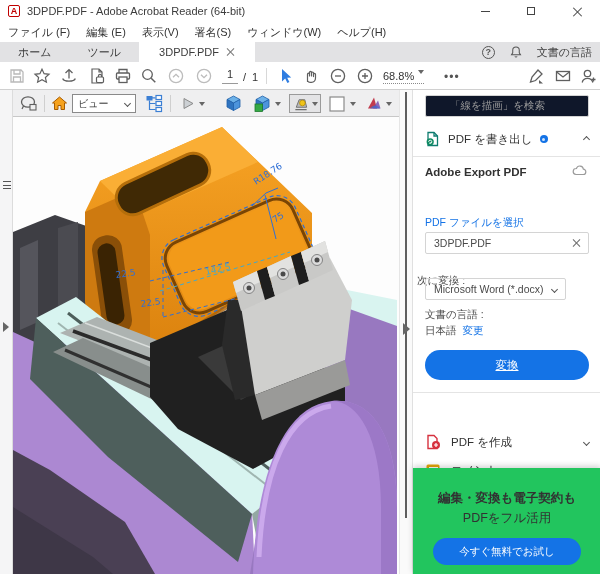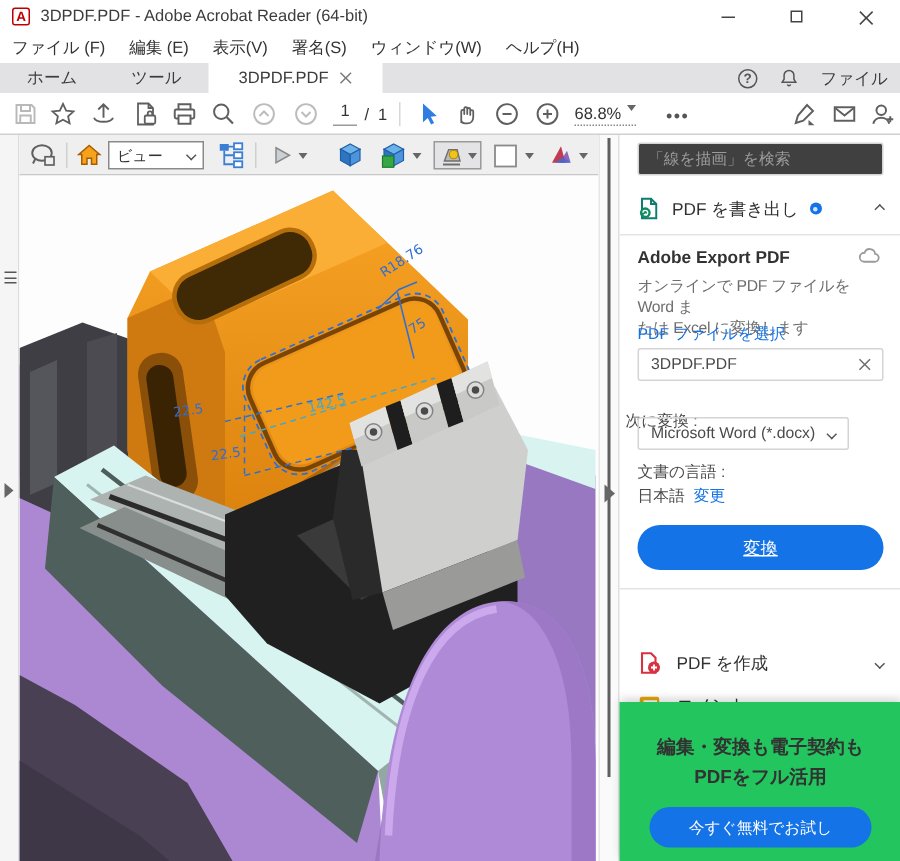--- a/index.html
+++ b/index.html
@@ -63,21 +63,21 @@
   .chev.dn{transform:rotate(45deg);} .chev.up{transform:rotate(225deg);}
   .canvas3d{position:absolute;left:0;top:27px;width:386px;height:457px;background:#fdfdfd;}
 
   .scrollzone{left:399px;top:0;width:13px;height:484px;background:#fafafa;border-left:1px solid #e6e6e6;}
   .scroll-thumb{position:absolute;left:5px;top:2px;width:2px;height:426px;background:#5f5f5f;}
   .panel-handle{position:absolute;left:3px;top:233px;width:0;height:0;border-top:6px solid transparent;border-bottom:6px solid transparent;border-left:7px solid #666;}
 
   
   .panel{left:412px;top:0;width:188px;height:484px;background:#fff;border-left:1px solid #e0e0e0;font-size:11px;}
   .search-box{position:absolute;left:12px;top:5px;width:164px;height:22px;border:1px solid #d4d4d4;border-radius:2px;
-              font-size:10.5px;color:#9b9b9b;display:flex;align-items:center;padding:0 6px;background:#404040;}
+              font-size:10.5px;color:#9b9b9b;display:flex;align-items:center;padding:0 24px;background:#0f172a;}
   .sec-head{position:absolute;left:12px;top:37px;width:164px;height:24px;display:flex;align-items:center;gap:7px;}
   .sec-title{font-size:11.5px;color:#323232;}
   .bluedot{width:8px;height:8px;border-radius:50%;background:#1473e6;position:relative;}
   .bluedot:after{content:"";position:absolute;left:2.5px;top:2.5px;width:3px;height:3px;border-radius:50%;background:#cfe3fb;}
   .sec-div{position:absolute;left:0;top:66px;width:188px;height:1px;background:#e4e4e4;}
   .card-title{position:absolute;left:12px;top:76px;font-size:11.5px;font-weight:bold;color:#323232;}
   .cloud-ic{position:absolute;right:12px;top:74px;}
   .card-desc{position:absolute;left:12px;top:94px;width:168px;font-size:10.5px;line-height:14px;color:#6e6e6e;letter-spacing:-.2px;}
   .blue-link{color:#1473e6;}
   .sel-file{position:absolute;left:12px;top:126px;font-size:10.5px;}
@@ -90,21 +90,21 @@
   .fmt-box{position:absolute;left:12px;top:188px;width:141px;height:22px;border:1px solid #d4d4d4;border-radius:2px;
            display:flex;align-items:center;justify-content:space-between;padding:0 8px;color:#4a4a4a;font-size:10.5px;}
   .lbl-lang{position:absolute;left:12px;top:218px;color:#4a4a4a;font-size:10.5px;}
   .lang-row{position:absolute;left:12px;top:234px;font-size:10.5px;color:#4a4a4a;display:flex;gap:6px;}
   .convert-btn{position:absolute;left:12px;top:260px;width:164px;height:30px;border-radius:15px;background:#1473e6;color:#fff;
                font-size:11.5px;display:flex;align-items:center;justify-content:center;border:none;text-decoration:underline;}
   .act-div{position:absolute;left:0;top:302px;width:188px;height:1px;background:#e4e4e4;}
   .act-row{position:absolute;left:12px;width:164px;height:24px;display:flex;align-items:center;gap:10px;font-size:11.5px;color:#323232;}
   .promo{position:absolute;left:0;top:378px;width:188px;height:106px;background:#22c55e;box-shadow:0 -2px 6px rgba(0,0,0,.18);text-align:center;}
   .promo-l1{margin-top:22px;font-size:12.5px;font-weight:bold;color:#323232;}
-  .promo-l2{margin-top:3px;font-size:12.5px;font-weight:bold;color:#323232;}
+  .promo-l2{margin-top:3px;font-size:12.5px;font-weight:normal;color:#323232;}
   .promo-btn{margin:11px auto 0;width:148px;height:27px;border-radius:14px;background:#1473e6;color:#fff;font-size:10.5px;
              display:flex;align-items:center;justify-content:center;border:none;}
 </style>
 </head>
 <body>
 
 <div id="app">
 
   <div class="abs titlebar">
     <div class="app-icon">A</div>
@@ -138,21 +138,21 @@
       <span>3DPDF.PDF</span>
       <span class="tab-close"></span>
     </span>
   </div>
   <div class="tabbar-right">
     <span class="help-circle">?</span>
     <svg width="14" height="14" viewBox="0 0 18 18">
       <path d="M9,2.5 a4.2,4.2 0 0 1 4.2,4.2 V10 l1.6,2.6 H3.2 L4.8,10 V6.7 A4.2,4.2 0 0 1 9,2.5 Z" fill="none" stroke="#555" stroke-width="1.3"></path>
       <path d="M7.6,14.6 a1.5,1.5 0 0 0 2.8,0" fill="none" stroke="#555" stroke-width="1.3"></path>
     </svg>
-    <span class="login">ファイル</span>
+    <span class="login">文書の言語</span>
   </div>
 
   <div class="abs doctoolbar">
     <svg class="tbi" style="left:8px" viewBox="0 0 18 18">
       <path d="M3,3 h10 l2,2 v10 H3 Z M6,3 v4 h6 V3 M5.5,15 v-5 h7 v5" fill="none" stroke="#b9b9b9" stroke-width="1.3"></path>
     </svg>
     <svg class="tbi" style="left:33px" viewBox="0 0 18 18">
       <path d="M9,2.2 L11.1,6.7 L16,7.3 L12.4,10.5 L13.4,15.2 L9,12.8 L4.6,15.2 L5.6,10.5 L2,7.3 L6.9,6.7 Z" fill="none" stroke="#5f5f5f" stroke-width="1.2"></path>
     </svg>
     <svg class="tbi" style="left:60px" viewBox="0 0 18 18">
@@ -403,24 +403,20 @@
         <span class="sec-title">PDF を書き出し</span>
         <span class="bluedot"></span>
         <span class="chev up" style="margin-left:auto"></span>
       </div>
       <div class="sec-div"></div>
 
       <div class="card-title">Adobe Export PDF</div>
       <svg class="cloud-ic" width="16" height="12" viewBox="0 0 16 12">
         <path d="M4,10.5 a3,3 0 0 1 .4,-6 a3.6,3.6 0 0 1 7,.7 a2.5,2.5 0 0 1 -.5,5.3 Z" fill="none" stroke="#9b9b9b" stroke-width="1.2"></path>
       </svg>
-      <div class="card-desc">
-        <span style="display:block">オンラインで PDF ファイルを Word ま</span>
-        <span style="display:block">たは Excel に変換します</span>
-      </div>
 
       <div class="sel-file blue-link">PDF ファイルを選択</div>
       <div class="file-box">
         <span>3DPDF.PDF</span>
         <span class="xglyph"></span>
       </div>
 
       <div class="lbl-convert">次に変換 :</div>
       <div class="fmt-box">
         <span>Microsoft Word (*.docx)</span>

